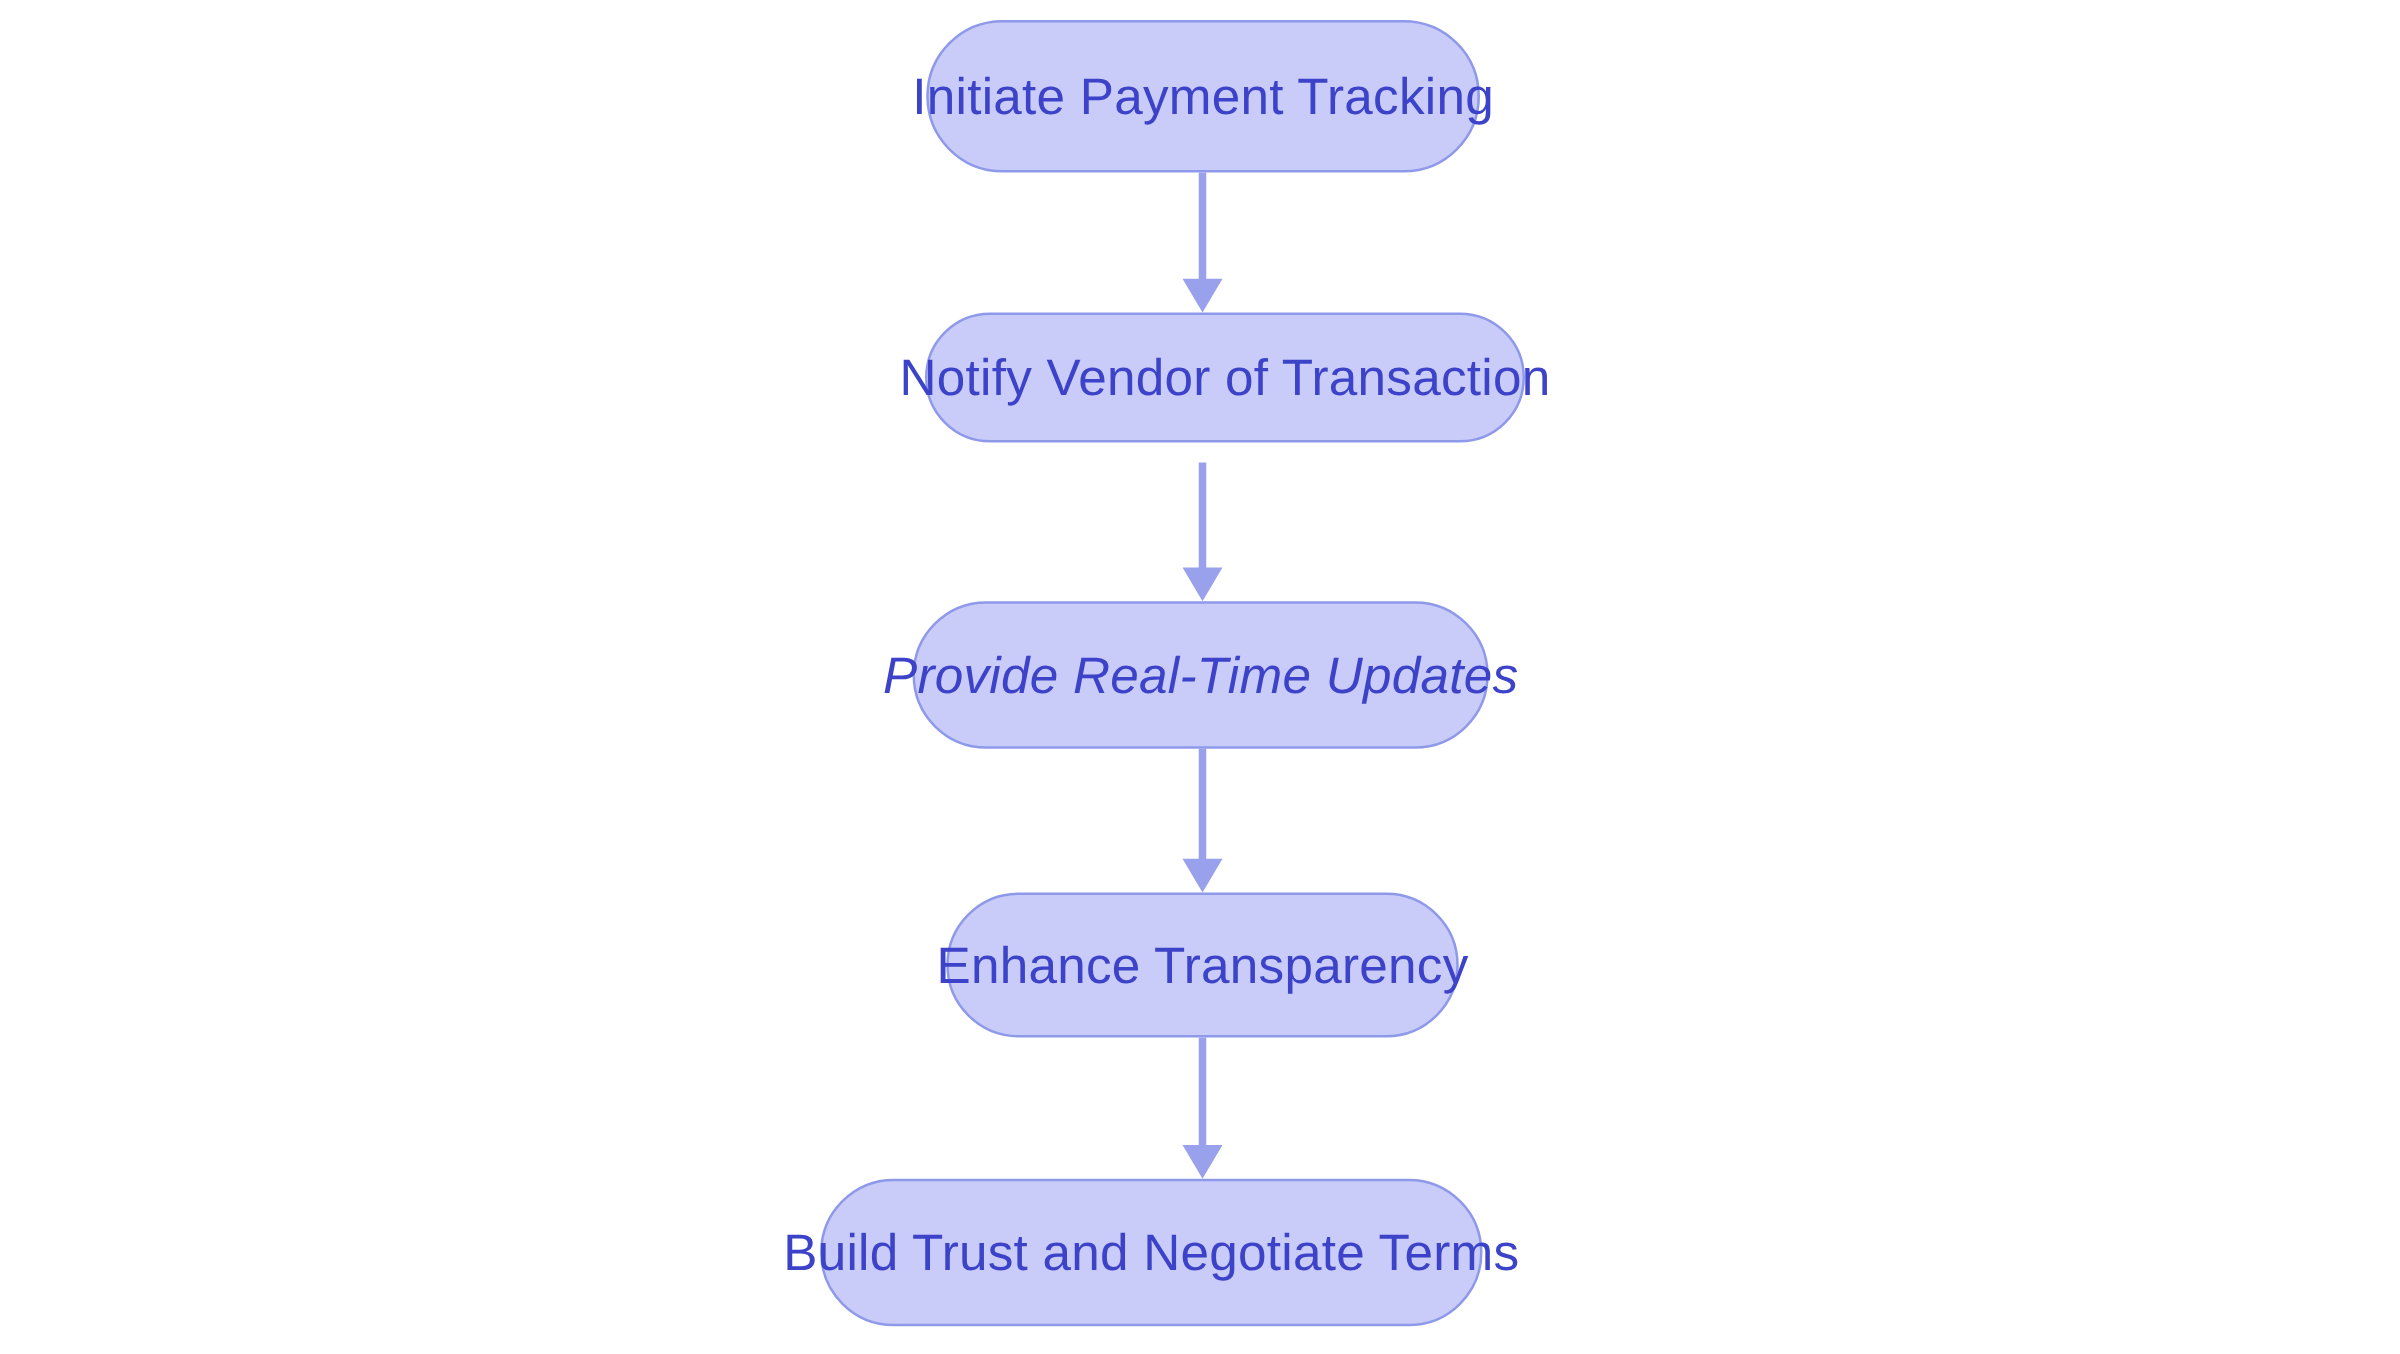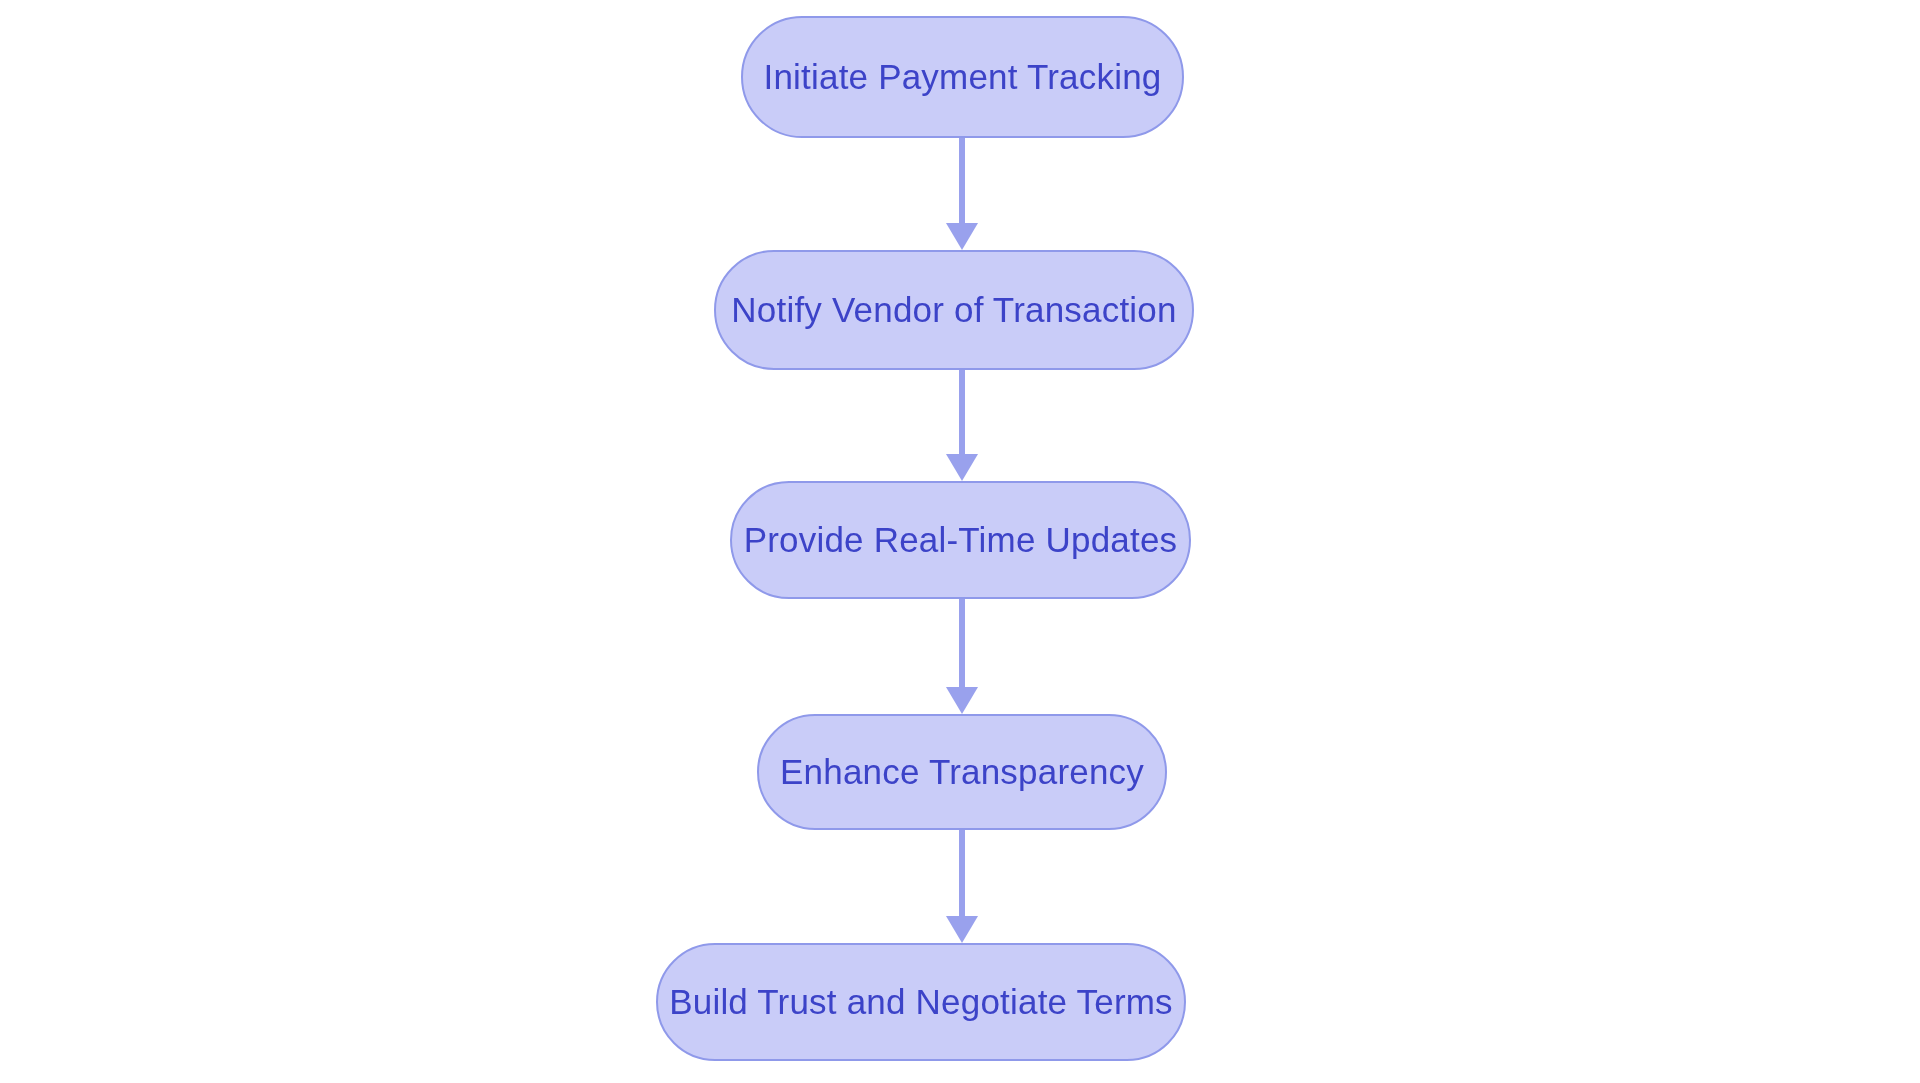--- a/index.html
+++ b/index.html
@@ -23,21 +23,21 @@
     display: flex;
     align-items: center;
     justify-content: center;
     background: var(--node-fill, #c9ccf8);
     border: 2px solid var(--node-border, #8f99ea);
     border-radius: 62px;
   }
 
   .flow-node .node-label {
     color: var(--node-text, #3c43c8);
-    font-size: 35px;
+    font-size: 41px;
     letter-spacing: 0.2px;
     white-space: nowrap;
     text-align: center;
   }
 
   .flow-arrow {
     position: absolute;
     width: 32px;
   }
 
@@ -68,30 +68,30 @@
 
   <div class="flow-node" style="left:741px; top:16px; width:443px; height:122px;">
     <span class="node-label">Initiate Payment Tracking</span>
   </div>
 
   <div class="flow-arrow" style="left:946px; top:138px; height:112px;">
     <div class="arrow-line"></div>
     <div class="arrow-head"></div>
   </div>
 
-  <div class="flow-node" style="left:714px; top:250px; width:480px; height:120px;">
+  <div class="flow-node" style="left:740px; top:250px; width:480px; height:104px;">
     <span class="node-label">Notify Vendor of Transaction</span>
   </div>
 
   <div class="flow-arrow" style="left:946px; top:370px; height:111px;">
     <div class="arrow-line"></div>
     <div class="arrow-head"></div>
   </div>
 
-  <div class="flow-node" style="left:730px; top:481px; width:461px; height:118px;">
+  <div class="flow-node" style="left:730px; top:481px; width:461px; height:118px;font-style:italic;">
     <span class="node-label">Provide Real-Time Updates</span>
   </div>
 
   <div class="flow-arrow" style="left:946px; top:599px; height:115px;">
     <div class="arrow-line"></div>
     <div class="arrow-head"></div>
   </div>
 
   <div class="flow-node" style="left:757px; top:714px; width:410px; height:116px;">
     <span class="node-label">Enhance Transparency</span>

